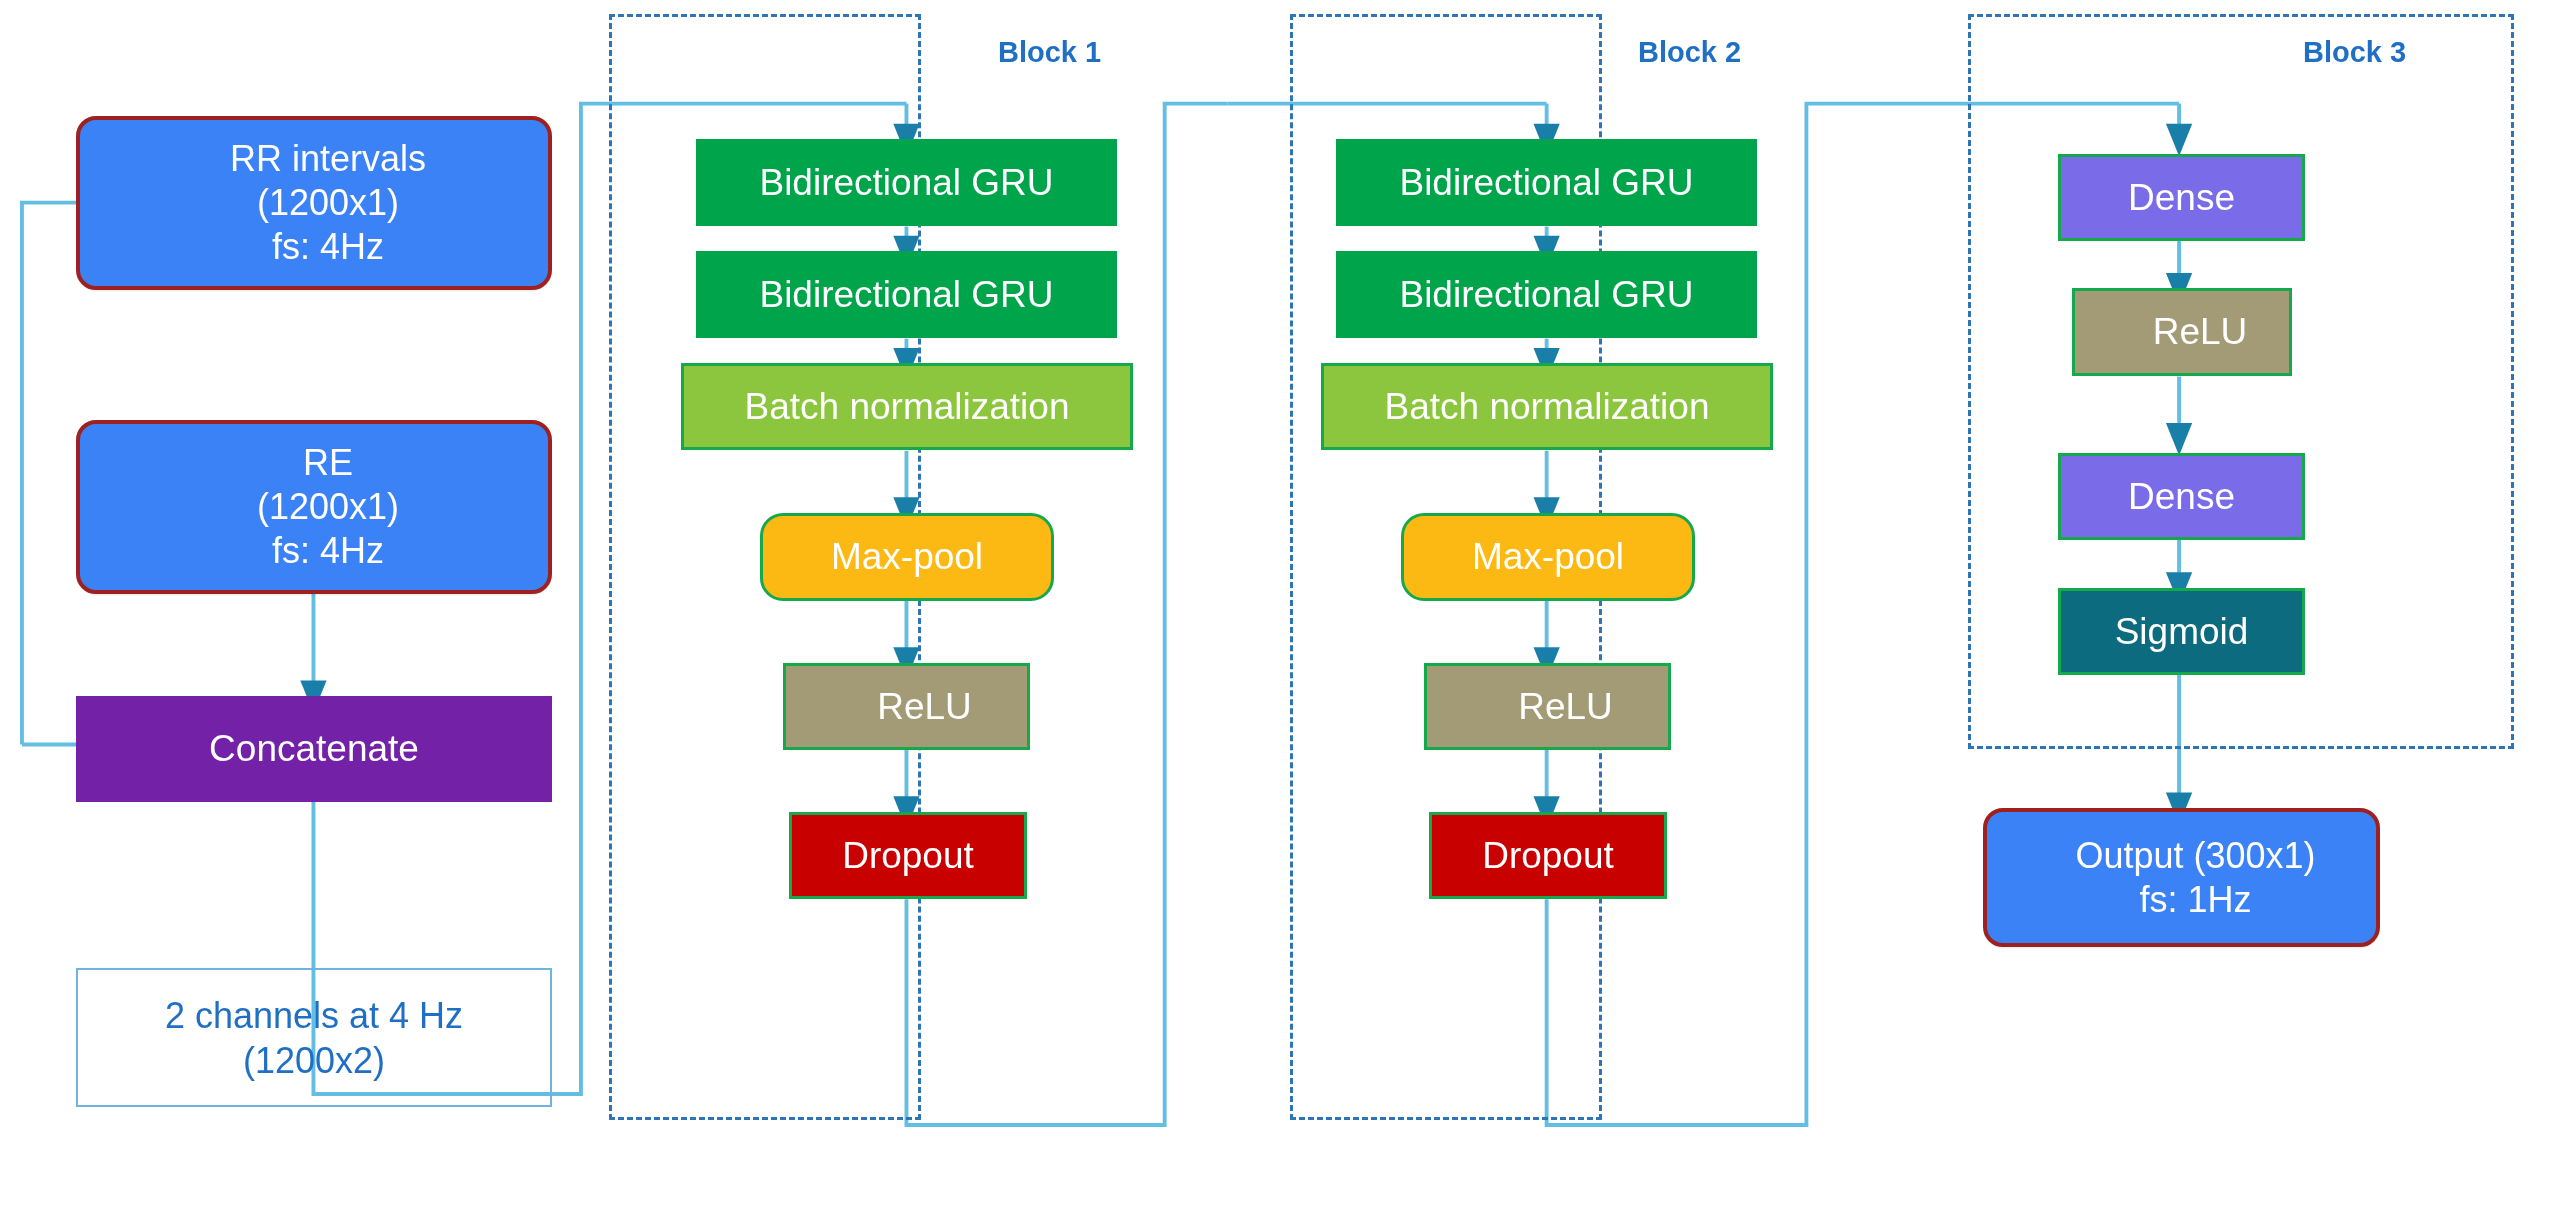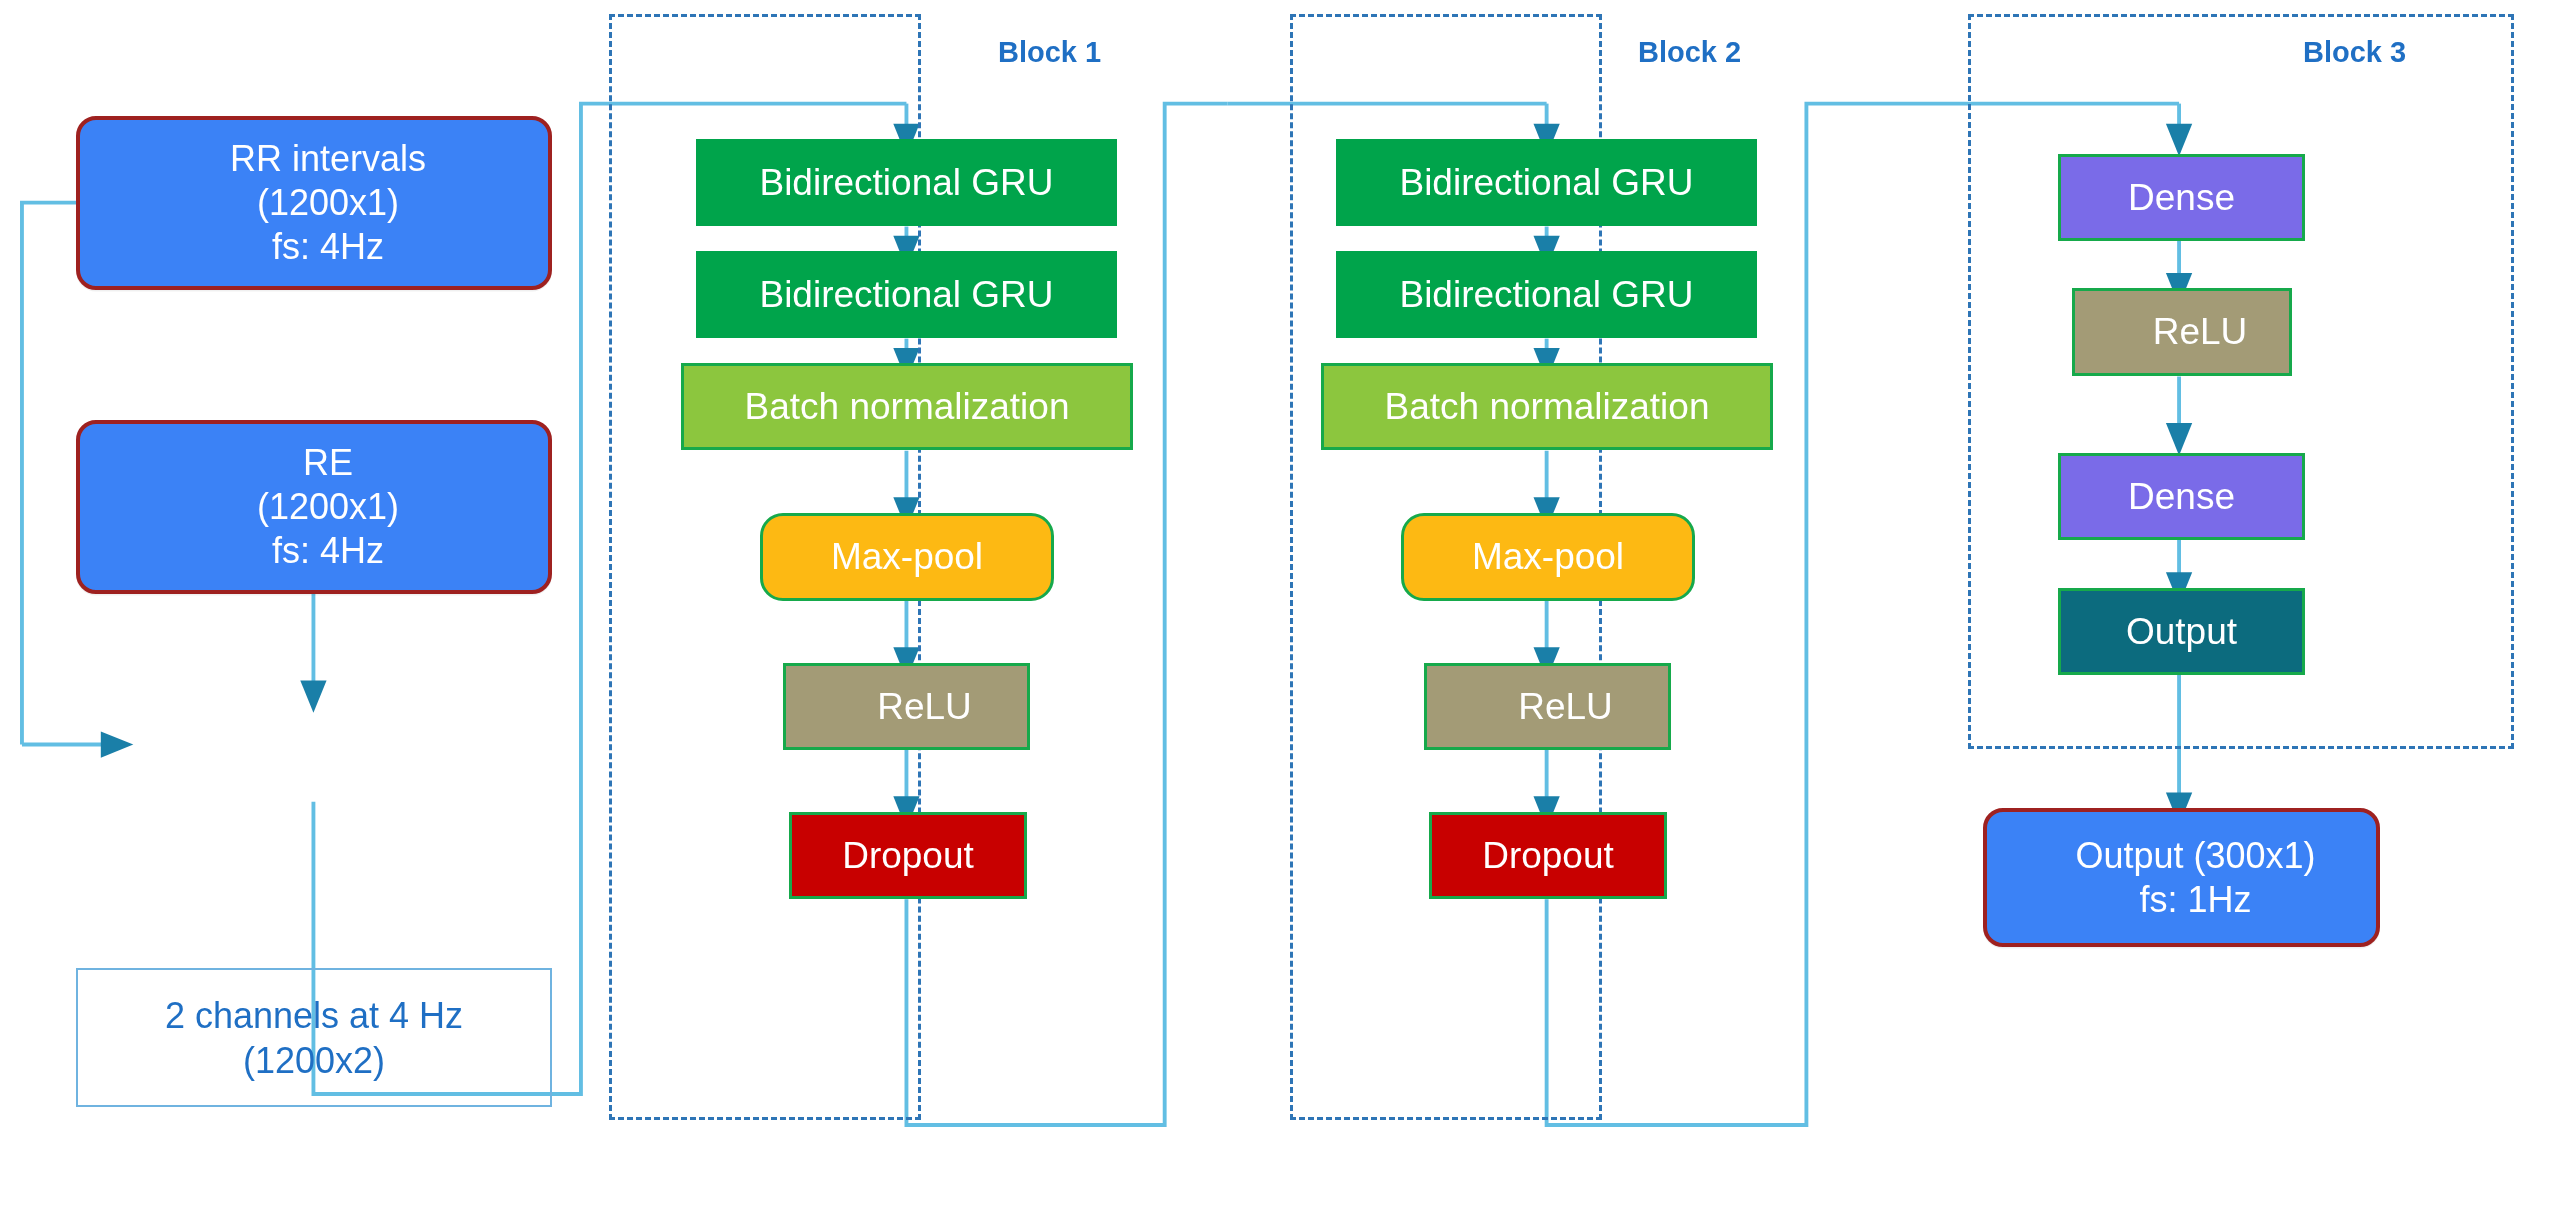--- a/index.html
+++ b/index.html
@@ -93,20 +93,23 @@
     <span>(1200x1)</span>
     <span>fs: 4Hz</span>
   </div>
 
   <div class="node io" style="left:76px;top:420px;width:476px;height:174px;flex-direction:column;">
     <span>RE</span>
     <span>(1200x1)</span>
     <span>fs: 4Hz</span>
   </div>
 
+  <div class="node concat" style="left:76px;top:696px;width:476px;height:106px;">
+    <span>Concatenate</span>
+  </div>
 
   <div class="annot" style="left:76px;top:968px;width:476px;height:139px;flex-direction:column;">
     <span>2 channels at 4 Hz</span>
     <span>(1200x2)</span>
   </div>
 
   <div class="blockframe" style="left:609px;top:14px;width:312px;height:1106px;"></div>
   <div class="blocklabel" style="left:998px;top:36px;">Block 1</div>
 
   <div class="node layer grn" style="left:696px;top:139px;width:421px;height:87px;">
@@ -156,21 +159,21 @@
   <div class="node layer purp" style="left:2058px;top:139px;width:247px;height:87px;">
     <span>Dense</span>
   </div>
   <div class="node layer khaki" style="left:2072px;top:288px;width:220px;height:88px;">
     <span>ReLU</span>
   </div>
   <div class="node layer purp" style="left:2058px;top:438px;width:247px;height:87px;">
     <span>Dense</span>
   </div>
   <div class="node layer teal" style="left:2058px;top:588px;width:247px;height:87px;">
-    <span>Output</span>
+    <span>Sigmoid</span>
   </div>
 
   <div class="node io" style="left:1983px;top:808px;width:397px;height:139px;flex-direction:column;">
     <span>Output (300x1)</span>
     <span>fs: 1Hz</span>
   </div>
 
 </div>
 
 

